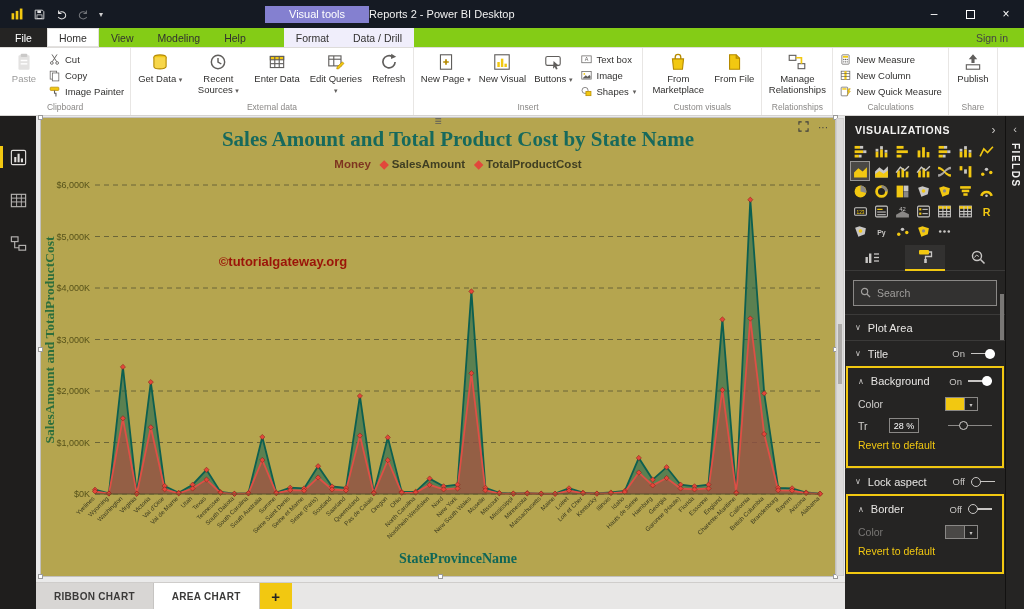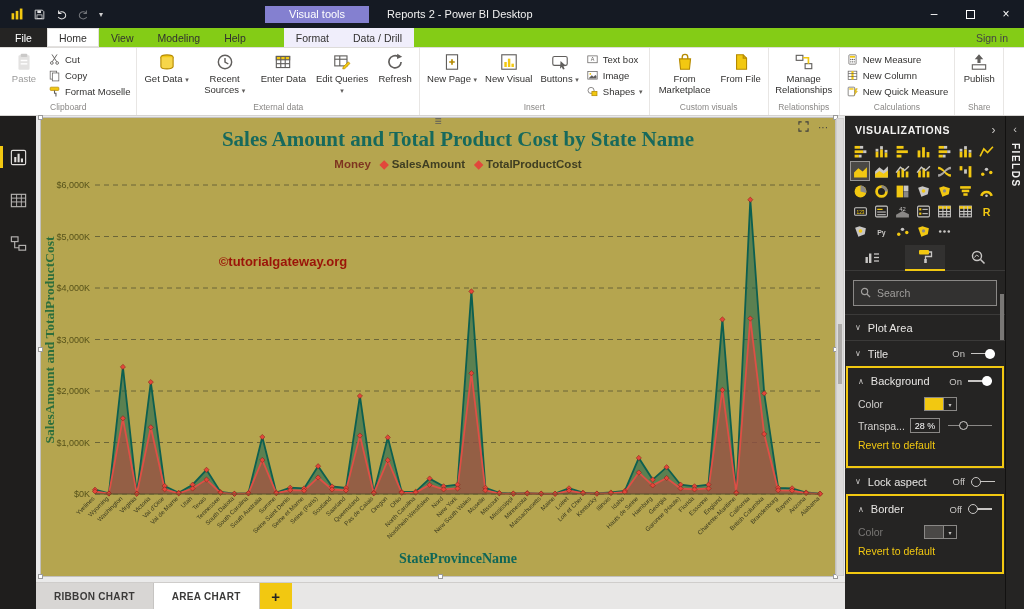--- a/index.html
+++ b/index.html
@@ -7,21 +7,21 @@
   body{font-family:"Liberation Sans",sans-serif;background:#eaeaea;}
   #app{position:relative;width:1024px;height:609px;background:#eaeaea;}
 
   
   .titlebar{position:absolute;top:0;left:0;width:1024px;height:28px;background:#151a23;display:flex;align-items:center;color:#fff;}
   .tb-left{display:flex;align-items:center;gap:9px;padding:0 10px;}
   .tb-ic{display:flex;align-items:center;}
   .tb-ic.dim{opacity:.45;}
   .tb-caret{font-size:8px;color:#cfcfcf;}
   .vt-tab{height:17px;background:#8480d0;color:#fff;font-size:11px;display:flex;align-items:center;padding:0 24px;margin-left:152px;}
-  .tb-title{font-size:11px;margin-left:18px;color:#f1f1f1;white-space:nowrap;}
+  .tb-title{font-size:11px;color:#f1f1f1;white-space:nowrap;}
   .win-controls{margin-left:auto;display:flex;height:28px;}
   .win-btn{width:36px;height:28px;display:flex;align-items:center;justify-content:center;font-size:12px;color:#fff;}
   .maxbox{width:9px;height:9px;border:1px solid #fff;display:inline-block;}
 
   
   .tabrow{position:absolute;top:28px;left:0;width:1024px;height:20px;background:#84cc16;display:flex;align-items:stretch;font-size:10.5px;color:#323130;border-bottom:1px solid #dedcda;}
   .rtab{padding:0 12px;display:flex;align-items:center;}
   .rtab.ftab{background:#252423;color:#fff;padding:0 15px;}
   .rtab.active{background:#fff;box-shadow:inset 0 0 0 1px #e3e1df;}
   .ctx{display:flex;margin-left:26px;background:#f0eefb;}
@@ -74,21 +74,21 @@
   .section{display:flex;align-items:center;height:26px;padding:0 10px;font-size:11px;color:#e8e6e4;border-top:1px solid #3b3a39;}
   .chev{font-size:8px;margin-right:7px;color:#c8c6c4;}
   .sec-state{margin-left:auto;font-size:9.5px;color:#c8c6c4;margin-right:6px;}
   .toggle{width:24px;height:12px;position:relative;display:inline-block;flex:0 0 auto;}
   .toggle::before{content:'';position:absolute;top:5px;left:0;right:0;height:1.5px;background:#c8c6c4;}
   .toggle .knob{position:absolute;top:1px;width:10px;height:10px;border-radius:50%;}
   .toggle.on .knob{right:0;background:#fff;}
   .toggle.off .knob{left:0;background:#252423;border:1px solid #c8c6c4;}
   .hlbox{border:2px solid #f2c811;margin:0 1px;}
   .hlbox .section{border-top:none;}
-  .subrow{display:flex;align-items:center;padding:3px 10px 4px 10px;font-size:10.5px;color:#d2d0ce;}
+  .subrow{display:flex;align-items:center;padding:3px 10px 4px 10px;font-size:10.5px;color:#d2d0ce;gap:21px;}
   .sublabel{width:52px;overflow:hidden;white-space:nowrap;}
   .swgroup{display:flex;margin-left:14px;}
   .swatch{width:20px;height:14px;background:#f2c811;border:1px solid #8a8886;display:inline-block;}
   .swatch.gray{background:#4a4846;}
   .swatch-dd{width:13px;height:14px;border:1px solid #8a8886;border-left:none;display:flex;align-items:center;justify-content:center;font-size:6px;color:#c8c6c4;}
   .transp-input{min-width:30px;height:15px;border:1px solid #8a8886;font-size:9px;display:flex;align-items:center;justify-content:center;color:#fff;background:#252423;padding:0 2px;}
   .slider{position:relative;width:44px;height:12px;margin-left:8px;flex:0 0 auto;}
   .slider::before{content:'';position:absolute;top:5px;left:0;right:0;height:1.5px;background:#8a8886;}
   .sknob{position:absolute;top:1px;left:26%;width:9px;height:9px;border-radius:50%;background:#252423;border:1px solid #d2d0ce;}
   .revert{color:#f2c811;font-size:10.5px;padding:2px 10px 15px 10px;}
@@ -185,21 +185,21 @@
                 <rect x="3" y="3" width="9" height="11" fill="#fff" stroke="#605e5c"></rect>
                 <rect x="6" y="5.5" width="9" height="11" fill="#fff" stroke="#605e5c"></rect>
               </svg>
               <span>Copy</span>
             </div>
             <div class="rsmall">
               <svg width="13" height="13" viewBox="0 0 18 18">
                 <rect x="3" y="3" width="12" height="4.5" rx="1" fill="#f2c811" stroke="#b58a00"></rect>
                 <path d="M9 7.5 V11.5 H11 V16" stroke="#605e5c" stroke-width="1.5" fill="none"></path>
               </svg>
-              <span>Format Moselle</span>
+              <span>Image Painter</span>
             </div>
           </div>
         </div>
         <div class="rglabel">Clipboard</div>
       </div>
       <div class="rgroup">
         <div class="ritems">
           <div class="rbig">
             <svg width="20" height="20" viewBox="0 0 18 18">
               <ellipse cx="9" cy="4.8" rx="5.5" ry="2.2" fill="#f2c811" stroke="#b58a00"></ellipse>

